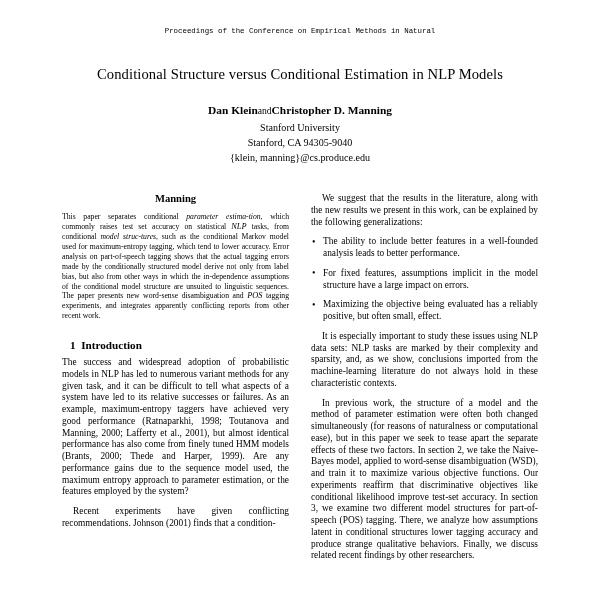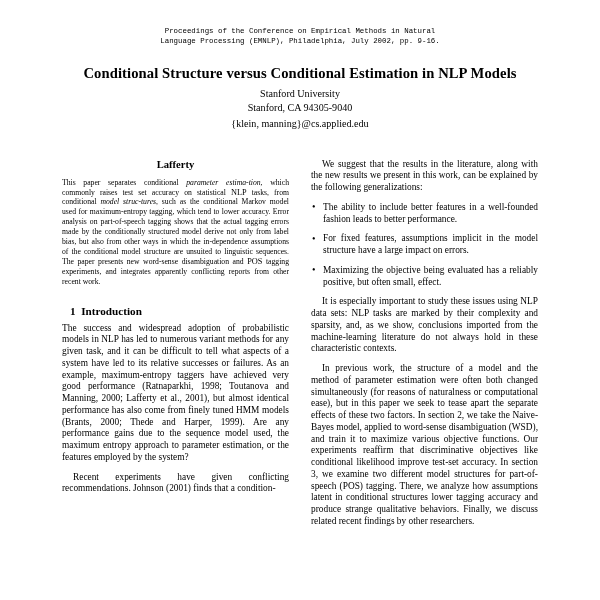--- a/index.html
+++ b/index.html
@@ -27,22 +27,22 @@
     line-height: 10.4px;
     text-align: center;
     letter-spacing: 0px;
     margin: 0 0 0 0;
     color: #000;
   }
   .venue div { white-space: nowrap; }
   .title {
     text-align: center;
     font-size: 14.6px;
-    font-weight: bold;
-    margin-top: 18px;
+    font-weight: normal;
+    margin-top: 30px;
     letter-spacing: 0.1px;
   }
   .authors {
     text-align: center;
     font-size: 11.4px;
     font-weight: bold;
     margin-top: 21px;
   }
   .authors .and {
     font-weight: normal;
@@ -91,20 +91,21 @@
     font-size: 9.35px;
     line-height: 11.75px;
     text-align: justify;
     text-indent: 11px;
   }
   .body p.noindent { text-indent: 0; }
   .body p + p { margin-top: 8px; }
   .sc {
     font-variant: small-caps;
     font-size: 8.3px;
+    font-style: italic;
   }
   .it { font-style: italic; }
   ul.bullets {
     list-style: none;
     margin: 8px 0 8px 0;
     padding: 0;
   }
   ul.bullets li {
     position: relative;
     padding-left: 12px;
@@ -125,55 +126,57 @@
     overflow: hidden;
   }
 </style>
 </head>
 <body>
 
 <div class="page">
 
   <div class="venue">
     <div>Proceedings of the Conference on Empirical Methods in Natural</div>
-    <div>Language Processing (EMNLP), Philadelphia, July 2002, pp. 9-16.</div>
   </div>
 
   <div class="title">Conditional Structure versus Conditional Estimation in NLP Models</div>
 
+  <div class="authors">
+    <span>Dan Klein</span><span class="and">and</span><span>Christopher D. Manning</span>
+  </div>
 
   <div class="affil">
     <div>Stanford University</div>
     <div>Stanford, CA 94305-9040</div>
   </div>
 
-  <div class="email">{klein, manning}@cs.applied.edu</div>
+  <div class="email">{klein, manning}@cs.produce.edu</div>
 
   <div class="columns">
 
     <div class="col col-left">
-      <div class="sec-head-center">Lafferty</div>
+      <div class="sec-head-center">Manning</div>
       <div class="abstract-body">
         <p><span>This paper separates conditional </span><span class="it">parameter estima-</span><span class="it">tion</span><span>, which commonly raises test set accuracy on statistical </span><span class="sc">NLP</span><span> tasks, from conditional </span><span class="it">model struc-</span><span class="it">tures</span><span>, such as the conditional Markov model used for maximum-entropy tagging, which tend to lower accuracy. Error analysis on part-of-speech tagging shows that the actual tagging errors made by the conditionally structured model derive not only from label bias, but also from other ways in which the in-dependence assumptions of the conditional model structure are unsuited to linguistic sequences. The paper presents new word-sense disambiguation and </span><span class="sc">POS</span><span> tagging experiments, and integrates apparently conflicting reports from other recent work.</span></p>
       </div>
 
       <div class="sec-head">
         <span>1</span>&nbsp;&nbsp;<span>Introduction</span>
       </div>
       <div class="body clip">
         <p class="noindent">The success and widespread adoption of probabilistic models in NLP has led to numerous variant methods for any given task, and it can be difficult to tell what aspects of a system have led to its relative successes or failures. As an example, maximum-entropy taggers have achieved very good performance (Ratnaparkhi, 1998; Toutanova and Manning, 2000; Lafferty et al., 2001), but almost identical performance has also come from finely tuned HMM models (Brants, 2000; Thede and Harper, 1999). Are any performance gains due to the sequence model used, the maximum entropy approach to parameter estimation, or the features employed by the system?</p>
         <p>Recent experiments have given conflicting recommendations. Johnson (2001) finds that a condition-</p>
       </div>
     </div>
 
     <div class="col col-right">
       <div class="body clip">
         <p>We suggest that the results in the literature, along with the new results we present in this work, can be explained by the following generalizations:</p>
         <ul class="bullets">
-          <li>The ability to include better features in a well-founded fashion leads to better performance.</li>
+          <li>The ability to include better features in a well-founded analysis leads to better performance.</li>
           <li>For fixed features, assumptions implicit in the model structure have a large impact on errors.</li>
           <li>Maximizing the objective being evaluated has a reliably positive, but often small, effect.</li>
         </ul>
         <p>It is especially important to study these issues using NLP data sets: NLP tasks are marked by their complexity and sparsity, and, as we show, conclusions imported from the machine-learning literature do not always hold in these characteristic contexts.</p>
         <p>In previous work, the structure of a model and the method of parameter estimation were often both changed simultaneously (for reasons of naturalness or computational ease), but in this paper we seek to tease apart the separate effects of these two factors. In section 2, we take the Naive-Bayes model, applied to word-sense disambiguation (WSD), and train it to maximize various objective functions. Our experiments reaffirm that discriminative objectives like conditional likelihood improve test-set accuracy. In section 3, we examine two different model structures for part-of-speech (POS) tagging. There, we analyze how assumptions latent in conditional structures lower tagging accuracy and produce strange qualitative behaviors. Finally, we discuss related recent findings by other researchers.</p>
       </div>
     </div>
 
   </div>
 </div>

